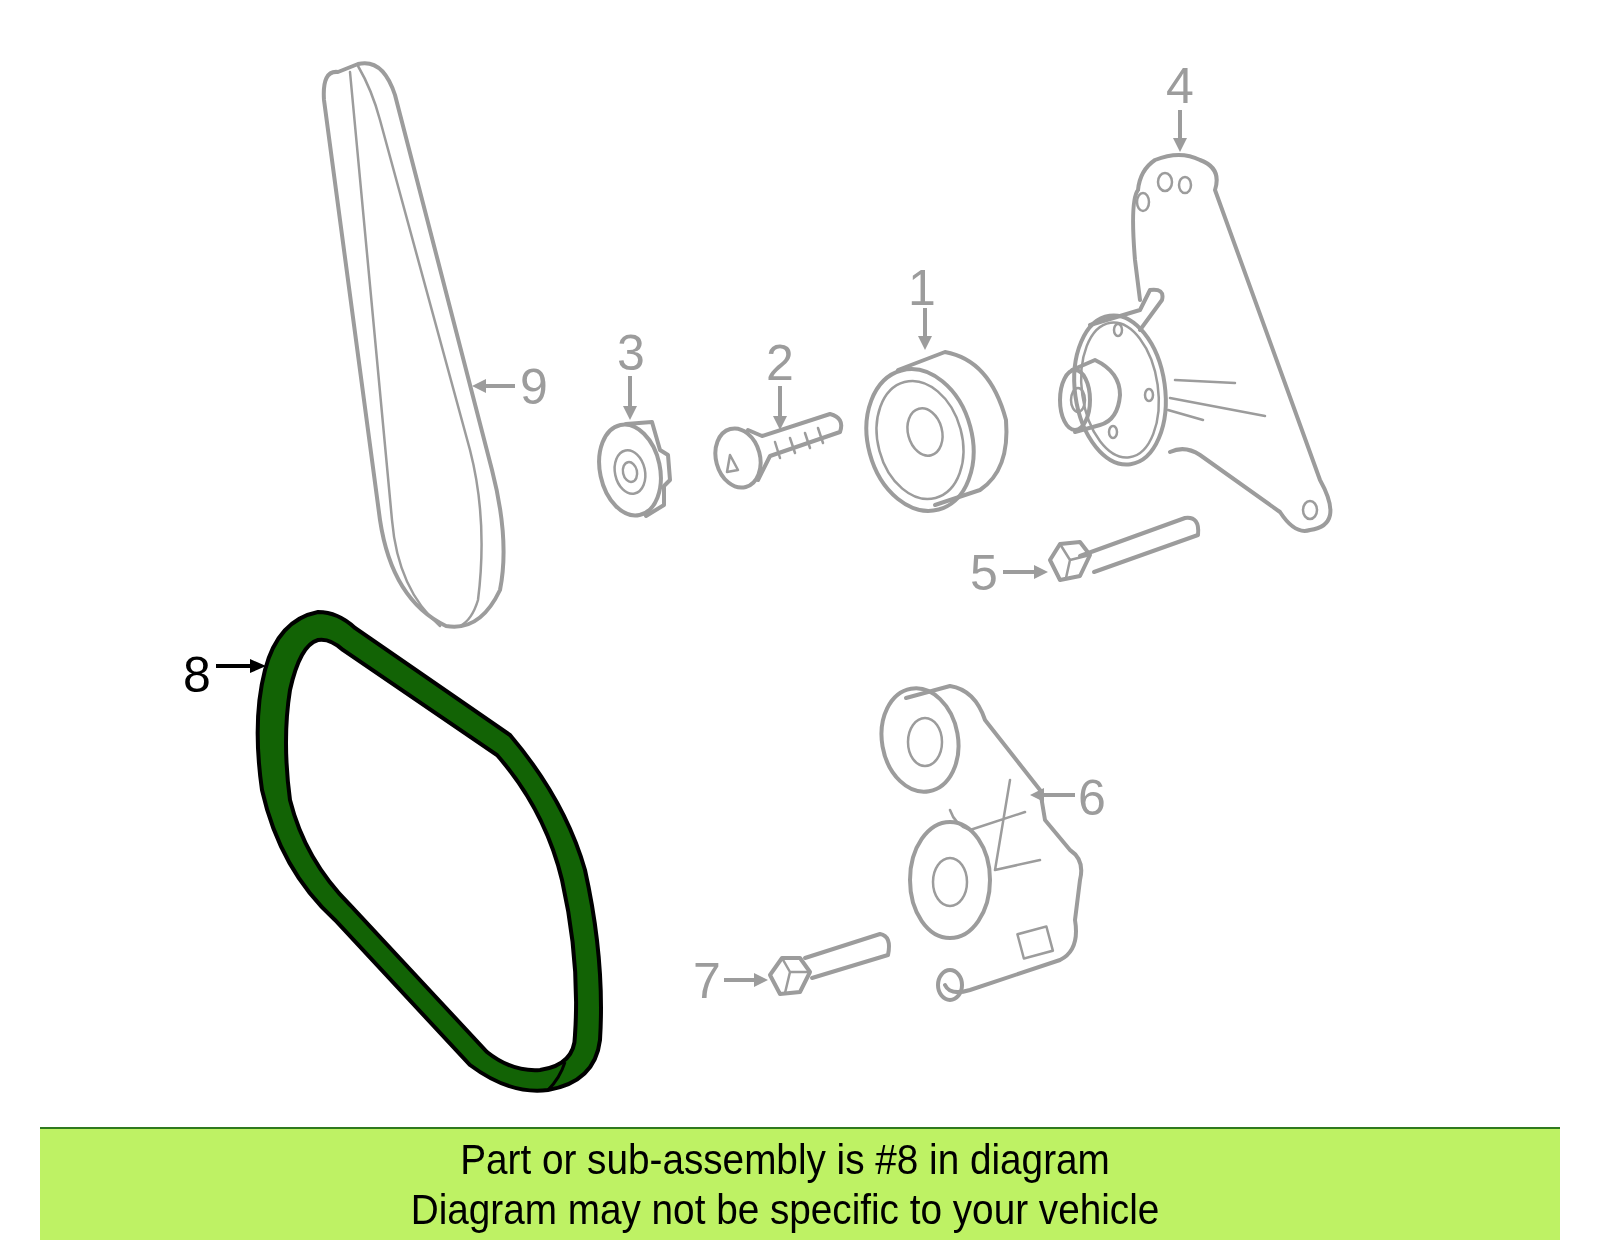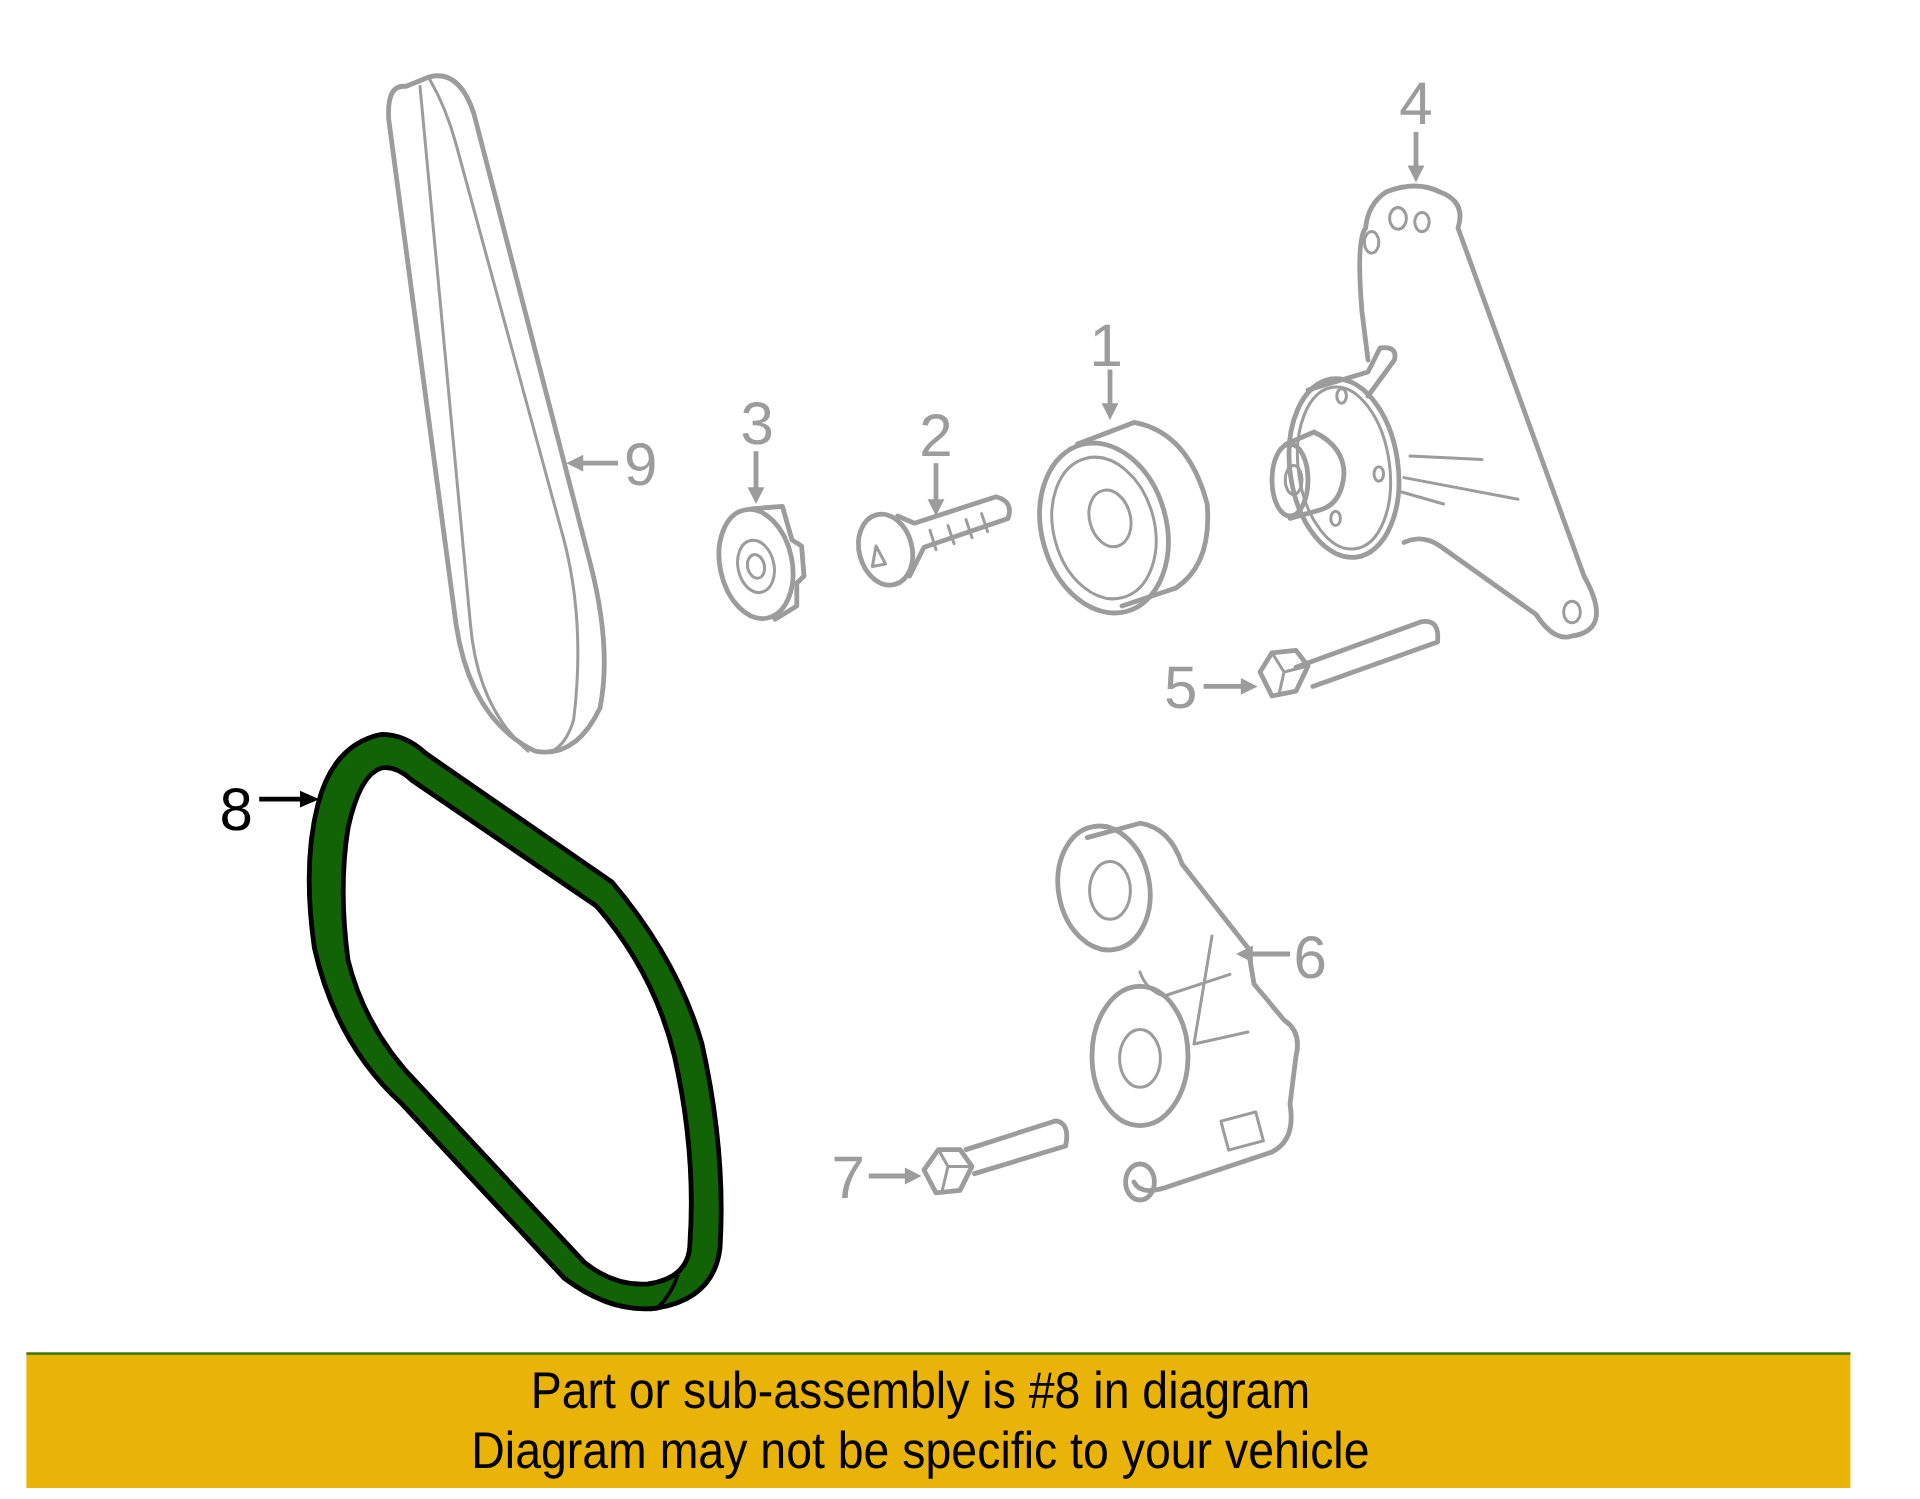--- a/index.html
+++ b/index.html
@@ -7,22 +7,22 @@
   #diagram { position: absolute; left: 0; top: 0; width: 1600px; height: 1249px; }
   .part-line { fill: none; stroke: #9c9c9c; stroke-width: 4; stroke-linejoin: round; stroke-linecap: round; }
   .part-thin { fill: none; stroke: #9c9c9c; stroke-width: 2.5; stroke-linejoin: round; stroke-linecap: round; }
   .callout-num { fill: #9c9c9c; font-family: "Liberation Sans", sans-serif; font-size: 50px; }
   .callout-num.highlight { fill: #000000; }
   .arrow-line { stroke: #9c9c9c; stroke-width: 4; }
   .arrow-head { fill: #9c9c9c; }
   .arrow-line.hl { stroke: #000000; }
   .arrow-head.hl { fill: #000000; }
   #banner {
-    position: absolute; left: 22px; top: 1127px; width: 1520px; height: 111px;
-    background: #eab308; border-top: 2px solid #2f7a1f;
+    position: absolute; left: 40px; top: 1127px; width: 1520px; height: 111px;
+    background: #bef264; border-top: 2px solid #2f7a1f;
   }
   .banner-line {
     position: absolute; left: 0; width: 1490px; text-align: center; color: #000;
     font-family: "Liberation Sans", sans-serif; font-size: 43px; line-height: 48px;
     transform: scaleX(0.9); transform-origin: 50% 50%;
   }
   #banner-line-1 { top: 6px; }
   #banner-line-2 { top: 56px; }
 </style>
 </head>

